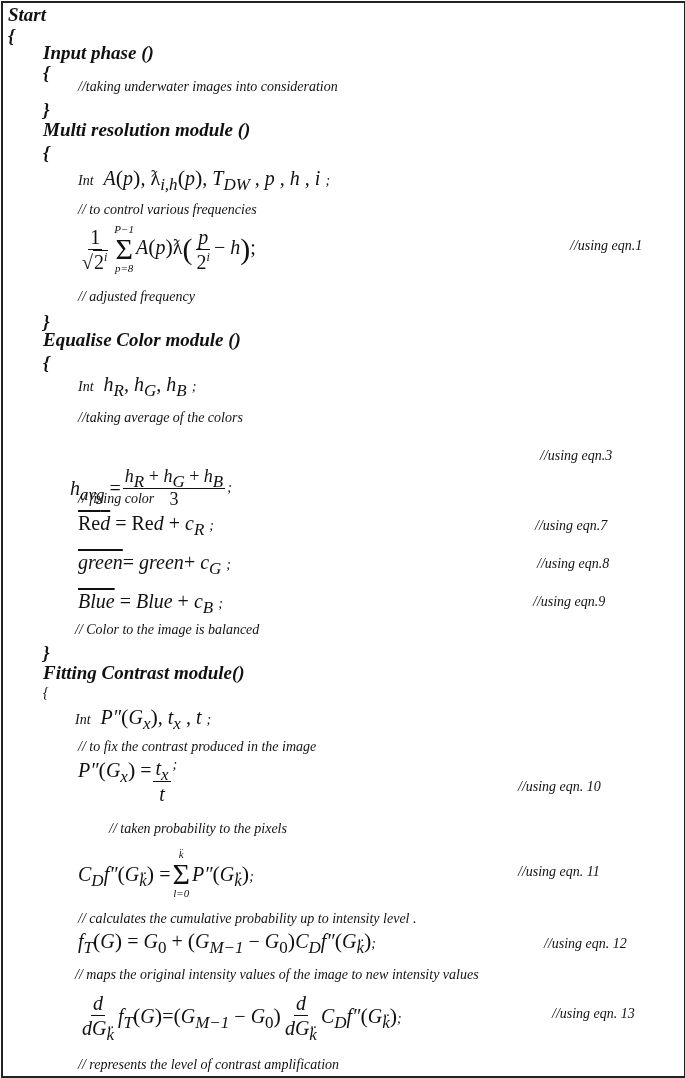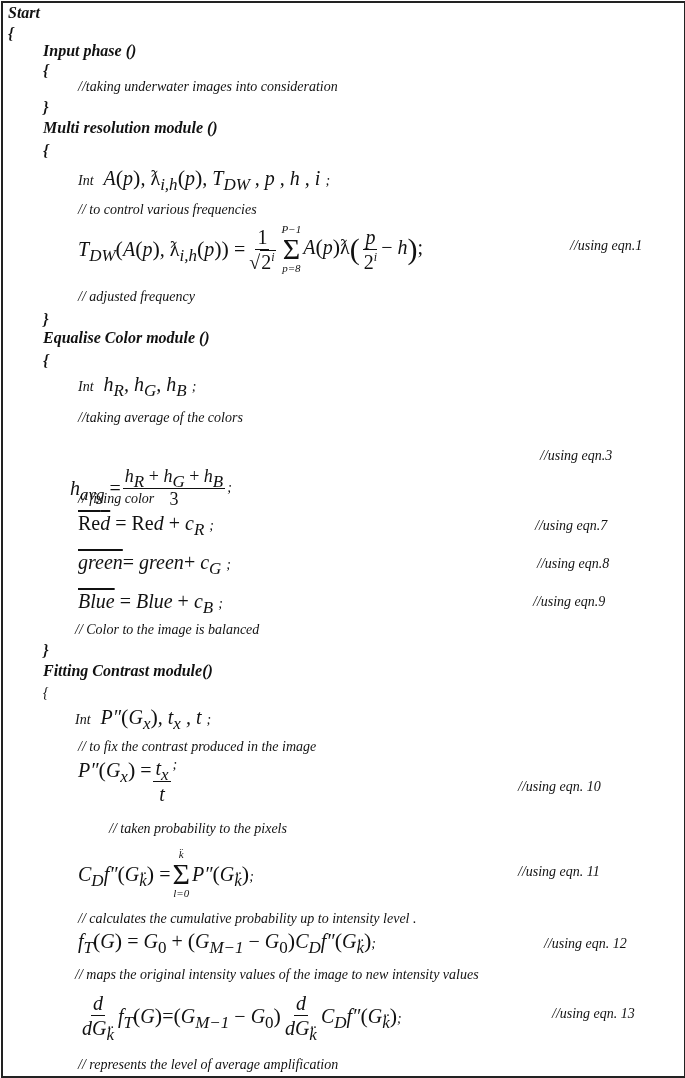--- a/index.html
+++ b/index.html
@@ -1,21 +1,21 @@
 <!DOCTYPE html>
 <html><head>
 <meta charset="utf-8">
 <style>
   html, body { margin: 0; padding: 0; background: #ffffff; }
   body { width: 685px; height: 1078px; position: relative; overflow: hidden;
          font-family: "Liberation Serif", serif; color: #111; }
   .frame { position: absolute; left: 1px; top: 1px; width: 681px; height: 1073px;
            border: 2px solid #222; border-bottom-width: 2px; box-sizing: content-box; }
   .ln { position: absolute; white-space: nowrap; }
-  .b { font-weight: bold; font-style: italic; font-size: 16px; }
+  .b { font-weight: bold; font-style: italic; font-size: 19px; }
   .c { font-style: italic; font-size: 14px; }
   .m { font-size: 20px; font-style: italic; }
   .kw { font-style: italic; font-size: 14px; margin-right: 6px; }
   .rt { position: absolute; font-style: italic; font-size: 14px; white-space: nowrap; }
   .sub { font-size: 17px; position: relative; top: 5px; font-style: italic; }
   .sup { font-size: 12px; position: relative; top: -8px; font-style: italic; }
   .up { font-style: normal; }
   .frac { display: inline-flex; flex-direction: column; align-items: center; vertical-align: middle; margin: 0 2px; }
   .frac .num { padding: 0 2px 1px 2px; border-bottom: 1px solid #111; line-height: 1.1; }
   .frac .den { padding: 1px 2px 0 2px; line-height: 1.1; }
@@ -46,23 +46,20 @@
 
 <div class="ln" style="left:78px; top:165px;">
   <span class="kw">Int</span>
   <span class="m">
     <span>A</span><span class="paren">(</span><span>p</span><span class="paren">)</span>, <span class="up">ƛ</span><span class="sub">i,h</span><span class="paren">(</span><span>p</span><span class="paren">)</span>, <span>T</span><span class="sub">DW</span> , <span>p</span> , <span>h</span> , <span>i</span> <span style="font-size:14px">;</span>
   </span>
 </div>
 <div class="ln c" style="left:78px; top:202px;">// to control various frequencies</div>
 
 <div class="ln" style="left:78px; top:220px; height:58px; display:flex; align-items:center;">
-  <span class="m">
-    <span>T</span><span class="sub">DW</span><span class="paren">(</span><span>A</span><span class="paren">(</span><span>p</span><span class="paren">)</span>, <span class="up">ƛ</span><span class="sub">i,h</span><span class="paren">(</span><span>p</span><span class="paren">))</span><span class="up"> = </span>
-  </span>
   <span class="frac m">
       <span class="num up">1</span>
       <span class="den"><span class="sqrt">√<span class="rad"><span class="up">2</span><span class="sup">i</span></span></span></span>
     </span>
   <span class="sum">
       <span class="lim">P−1</span>
       <span class="sig">Σ</span>
       <span class="lim">p=8</span>
     </span>
   <span class="m">
@@ -166,13 +163,13 @@
     </span>
   <span class="m"><span>f</span><span class="sub">T</span><span class="paren">(</span><span>G</span><span class="paren">)</span><span class="up">=</span><span class="paren">(</span><span>G</span><span class="sub">M−1</span><span class="up"> − </span><span>G</span><span class="sub up">0</span><span class="paren">)</span></span>
   <span class="frac m">
       <span class="num">d</span>
       <span class="den"><span>d</span><span>G</span><span class="sub">k̈</span></span>
     </span>
   <span class="m"><span>C</span><span class="sub">D</span><span>f″</span><span class="paren">(</span><span>G</span><span class="sub">k̈</span><span class="paren">)</span><span style="font-size:14px;">;</span></span>
 </div>
 <div class="rt" style="left:552px; top:1006px;">//using eqn. 13</div>
 
-<div class="ln c" style="left:78px; top:1057px;">// represents the level of average amplification</div>
+<div class="ln c" style="left:78px; top:1057px;">// represents the level of contrast amplification</div>
 
 </body></html>

